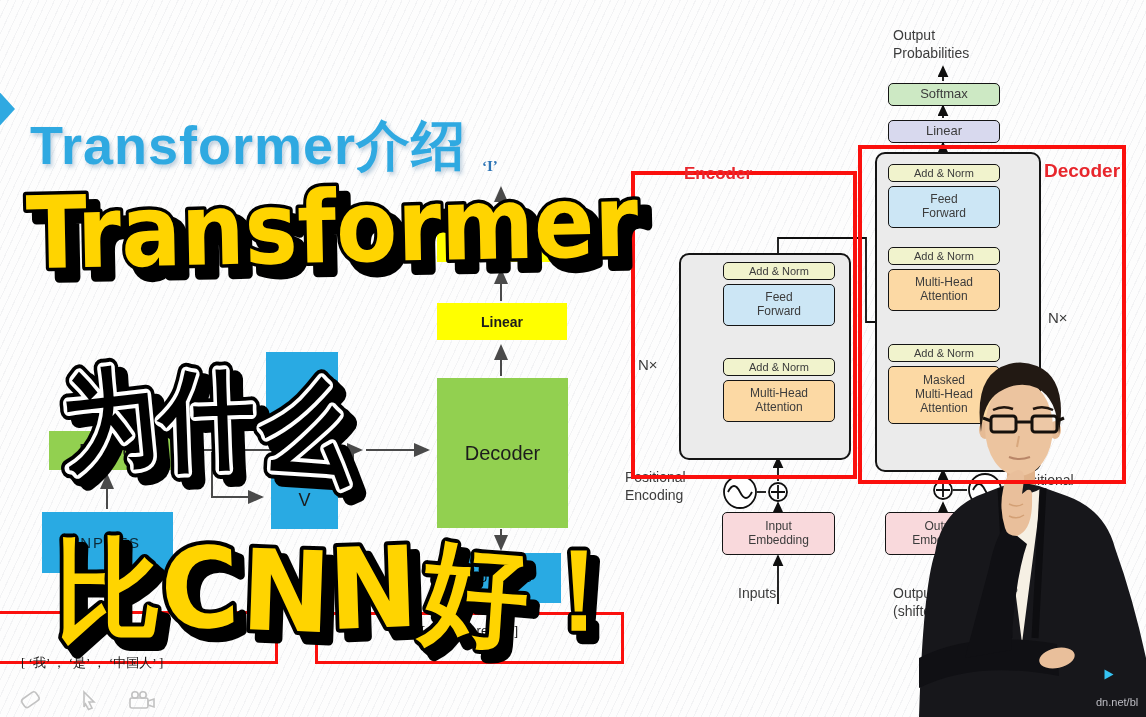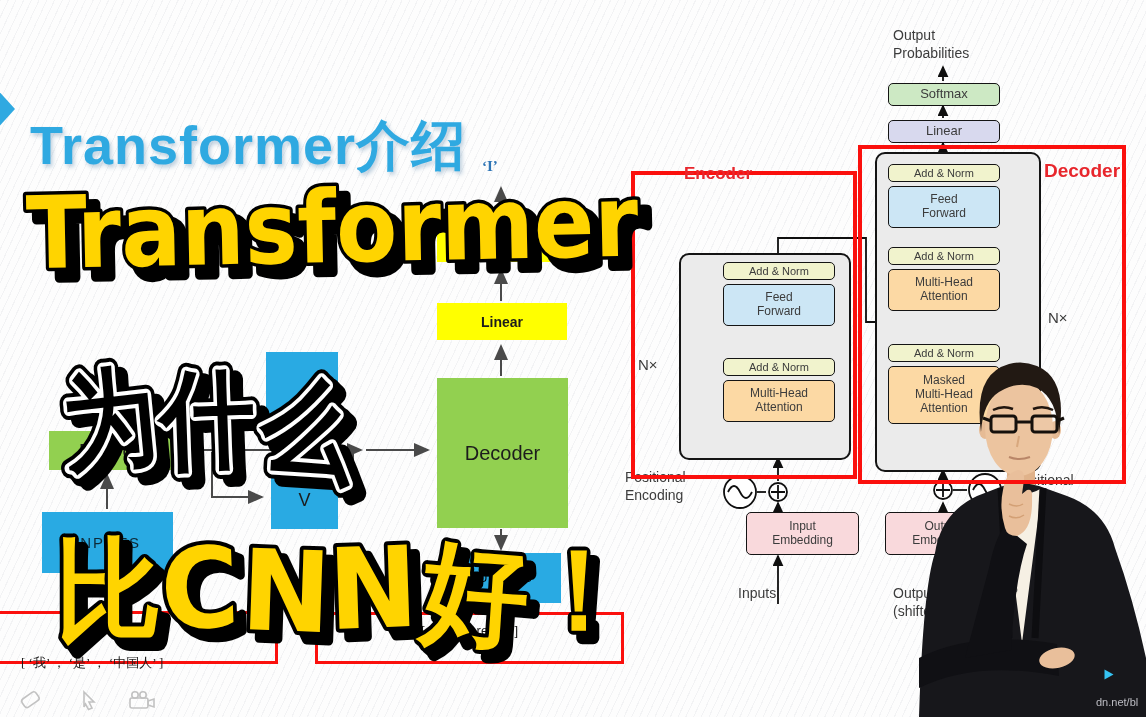--- a/index.html
+++ b/index.html
@@ -178,21 +178,21 @@
   <div class="fbox" style="left:888px;top:344px;width:110px;height:16px;background:#f1f3cd;font-size:11px;">Add &amp; Norm</div>
   <div class="fbox" style="left:888px;top:366px;width:110px;height:56px;background:#fcd9a4;font-size:12px;">Masked
 Multi-Head
 Attention</div>
   <div class="flabel" style="left:1048px;top:308px;font-size:15px;">N×</div>
 
   <div class="flabel" style="left:625px;top:468px;width:92px;font-size:14px;text-align:left;">Positional
 Encoding</div>
   <div class="flabel" style="left:1013px;top:471px;width:90px;font-size:14px;text-align:left;">Positional</div>
 
-  <div class="fbox" style="left:722px;top:512px;width:111px;height:41px;background:#f9d9dc;font-size:12px;margin-left:24px;">Input
+  <div class="fbox" style="left:722px;top:512px;width:111px;height:41px;background:#f9d9dc;font-size:12px;">Input
 Embedding</div>
   <div class="fbox" style="left:885px;top:512px;width:113px;height:41px;background:#f9d9dc;font-size:12px;">Output
 Embedding</div>
   <div class="flabel" style="left:738px;top:584px;width:80px;font-size:14px;">Inputs</div>
   <div class="flabel" style="left:893px;top:584px;width:100px;font-size:14px;">Outputs
 (shifted right)</div>
 
   <svg class="person" width="241" height="359" viewBox="0 0 241 359">
     <g>
       <rect x="102" y="100" width="28" height="30" fill="#e0b28a"></rect>

